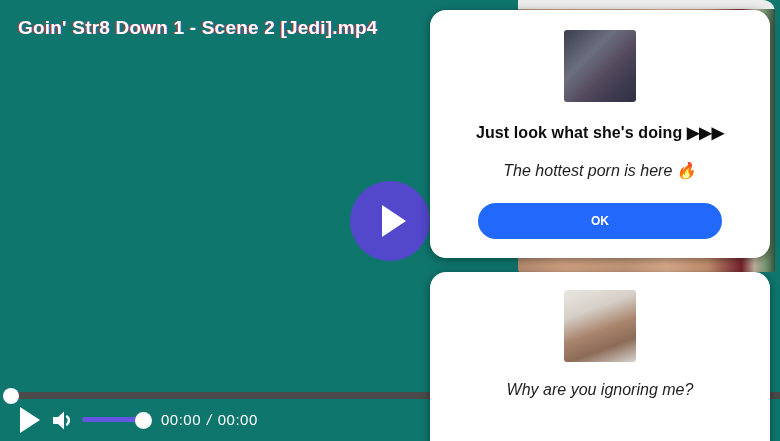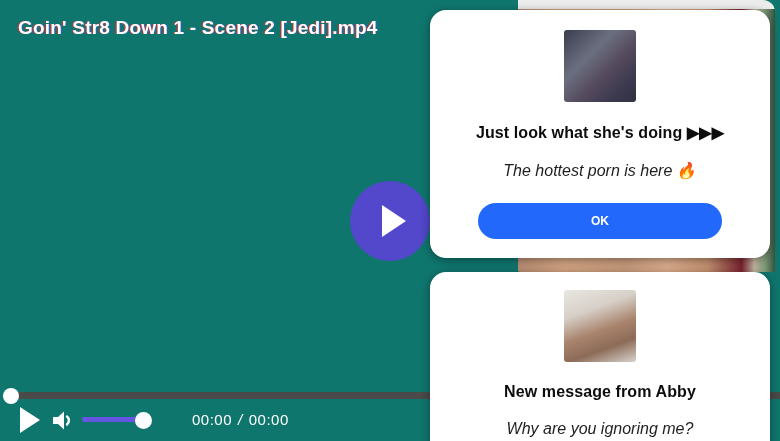--- a/index.html
+++ b/index.html
@@ -49,21 +49,21 @@
   .vol-slider {
     position:absolute; left:82px; top:417px; width:62px; height:5px;
     background:#6456e0; border-radius:3px; cursor:pointer;
   }
   .vol-handle {
     position:absolute; left:135px; top:412px; width:17px; height:17px;
     border-radius:50%; background:#fff; cursor:pointer;
   }
   .time {
     position:absolute; left:161px; top:411px; color:#fff; font-size:15px;
-    letter-spacing:.5px; white-space:nowrap;margin-left:31px;
+    letter-spacing:.5px; white-space:nowrap;
   }
   .time .sep { margin:0 6px; font-style:italic; }
 
   
   .bg-card {
     position:absolute; left:518px; top:0; width:257px; height:272px;
     border-radius:0 12px 2px 2px; overflow:hidden; cursor:pointer;
   }
   .bg-card-top { height:9px; background:#ececec; }
   .bg-card-img {
@@ -142,17 +142,16 @@
 
   <div class="popup popup-top">
     <div class="thumb thumb-1"></div>
     <h2>Just look what she's doing ▶▶▶</h2>
     <p>The hottest porn is here 🔥</p>
     <button class="ok-btn">OK</button>
   </div>
 
   <div class="popup popup-bottom">
     <div class="thumb thumb-2"></div>
-    <h2>New message from Abby</h2>
     <p>Why are you ignoring me?</p>
   </div>
 
 </div>
 
 </body></html>

